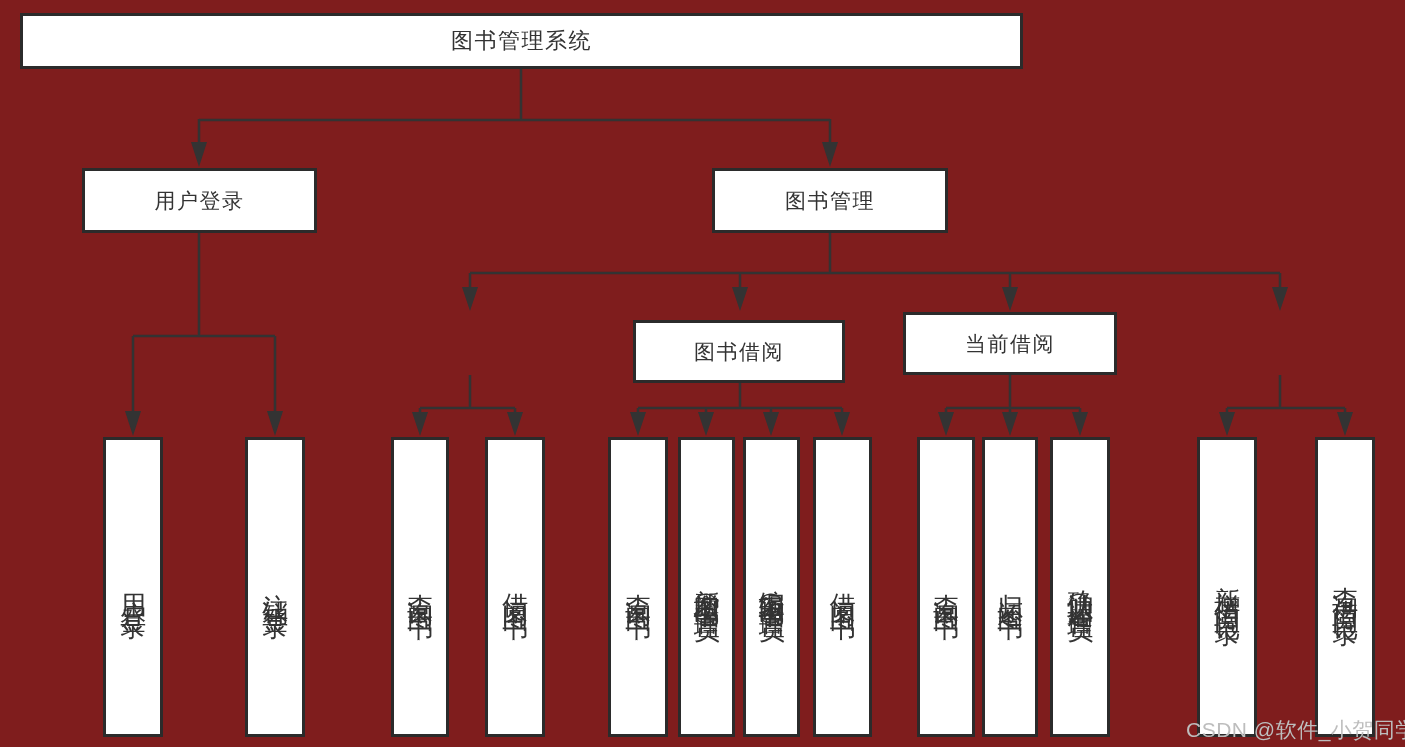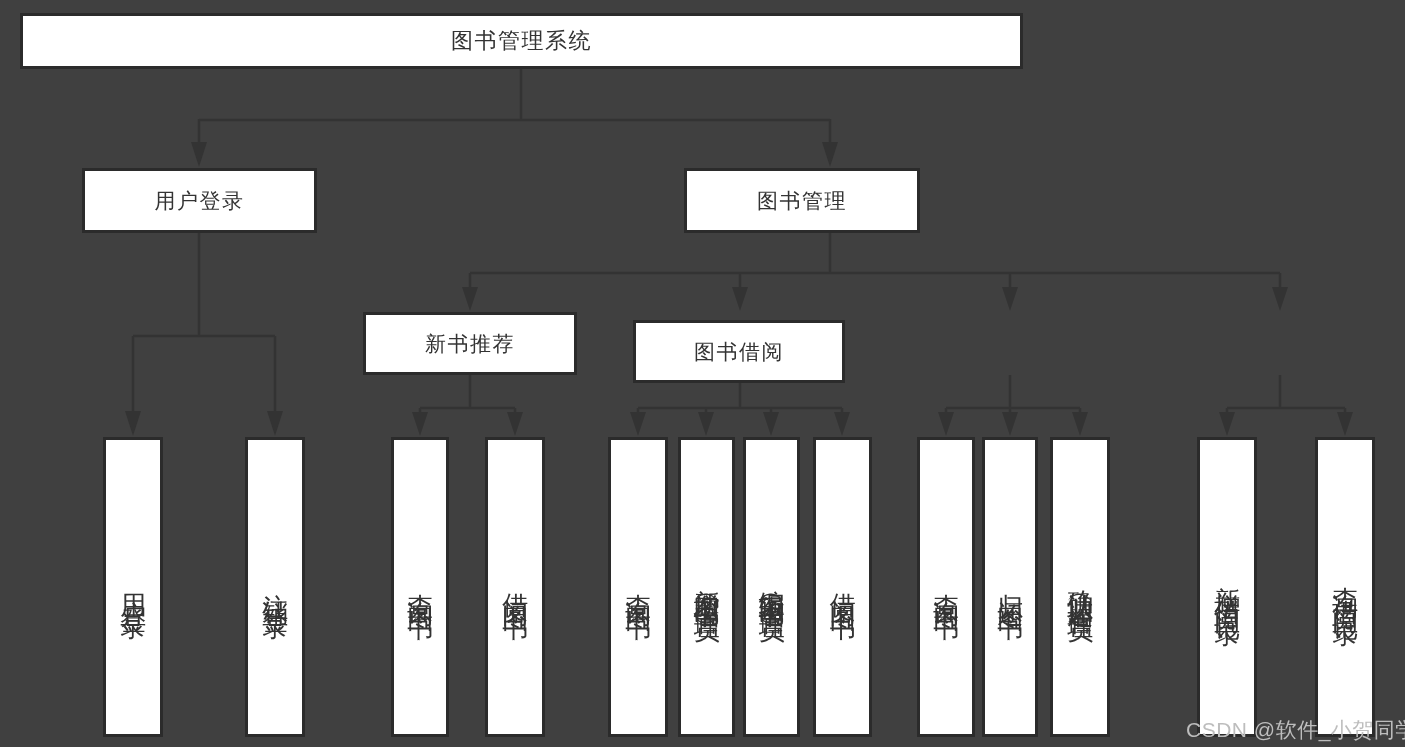--- a/index.html
+++ b/index.html
@@ -1,17 +1,17 @@
 <!DOCTYPE html>
 <html><head>
 <meta charset="utf-8">
 <style>
   html,body{margin:0;padding:0;background:#ffffff;}
   .canvas{
-    position:relative;width:1405px;height:747px;background:#404040;
+    position:relative;width:1405px;height:747px;background:#7f1d1d;
     font-family:"Liberation Sans",sans-serif;overflow:hidden;color:#333;
   }
   svg.lines{position:absolute;left:0;top:0;z-index:1;}
   .box{
     position:absolute;box-sizing:border-box;background:#ffffff;
     border:3px solid #2b2b2b;display:flex;align-items:center;justify-content:center;
     z-index:2;color:#333;
   }
   .lbl{font-size:21px;letter-spacing:1.5px;white-space:nowrap;}
   .root .lbl{font-size:22px;}
@@ -80,29 +80,29 @@
     </g>
   </svg>
 
   <div class="box root" style="left:20px;top:13px;width:1003px;height:56px">
     <span class="lbl">图书管理系统</span>
   </div>
 
   <div class="box" style="left:82px;top:168px;width:235px;height:65px">
     <span class="lbl">用户登录</span>
   </div>
-  <div class="box" style="left:684px;top:168px;width:236px;height:65px">
+  <div class="box" style="left:712px;top:168px;width:236px;height:65px">
     <span class="lbl">图书管理</span>
   </div>
 
-  <div class="box" style="left:363px;top:312px;width:214px;height:63px">
-    <span class="lbl">新书推荐</span>
-  </div>
   <div class="box" style="left:633px;top:320px;width:212px;height:63px">
     <span class="lbl">图书借阅</span>
+  </div>
+  <div class="box" style="left:903px;top:312px;width:214px;height:63px">
+    <span class="lbl">当前借阅</span>
   </div>
 
   <div class="box" style="left:103px;top:437px;width:60px;height:300px">
     <span class="vlbl">用户登录</span>
   </div>
   <div class="box" style="left:245px;top:437px;width:60px;height:300px">
     <span class="vlbl">注销登录</span>
   </div>
 
   <div class="box" style="left:391px;top:437px;width:58px;height:300px">

